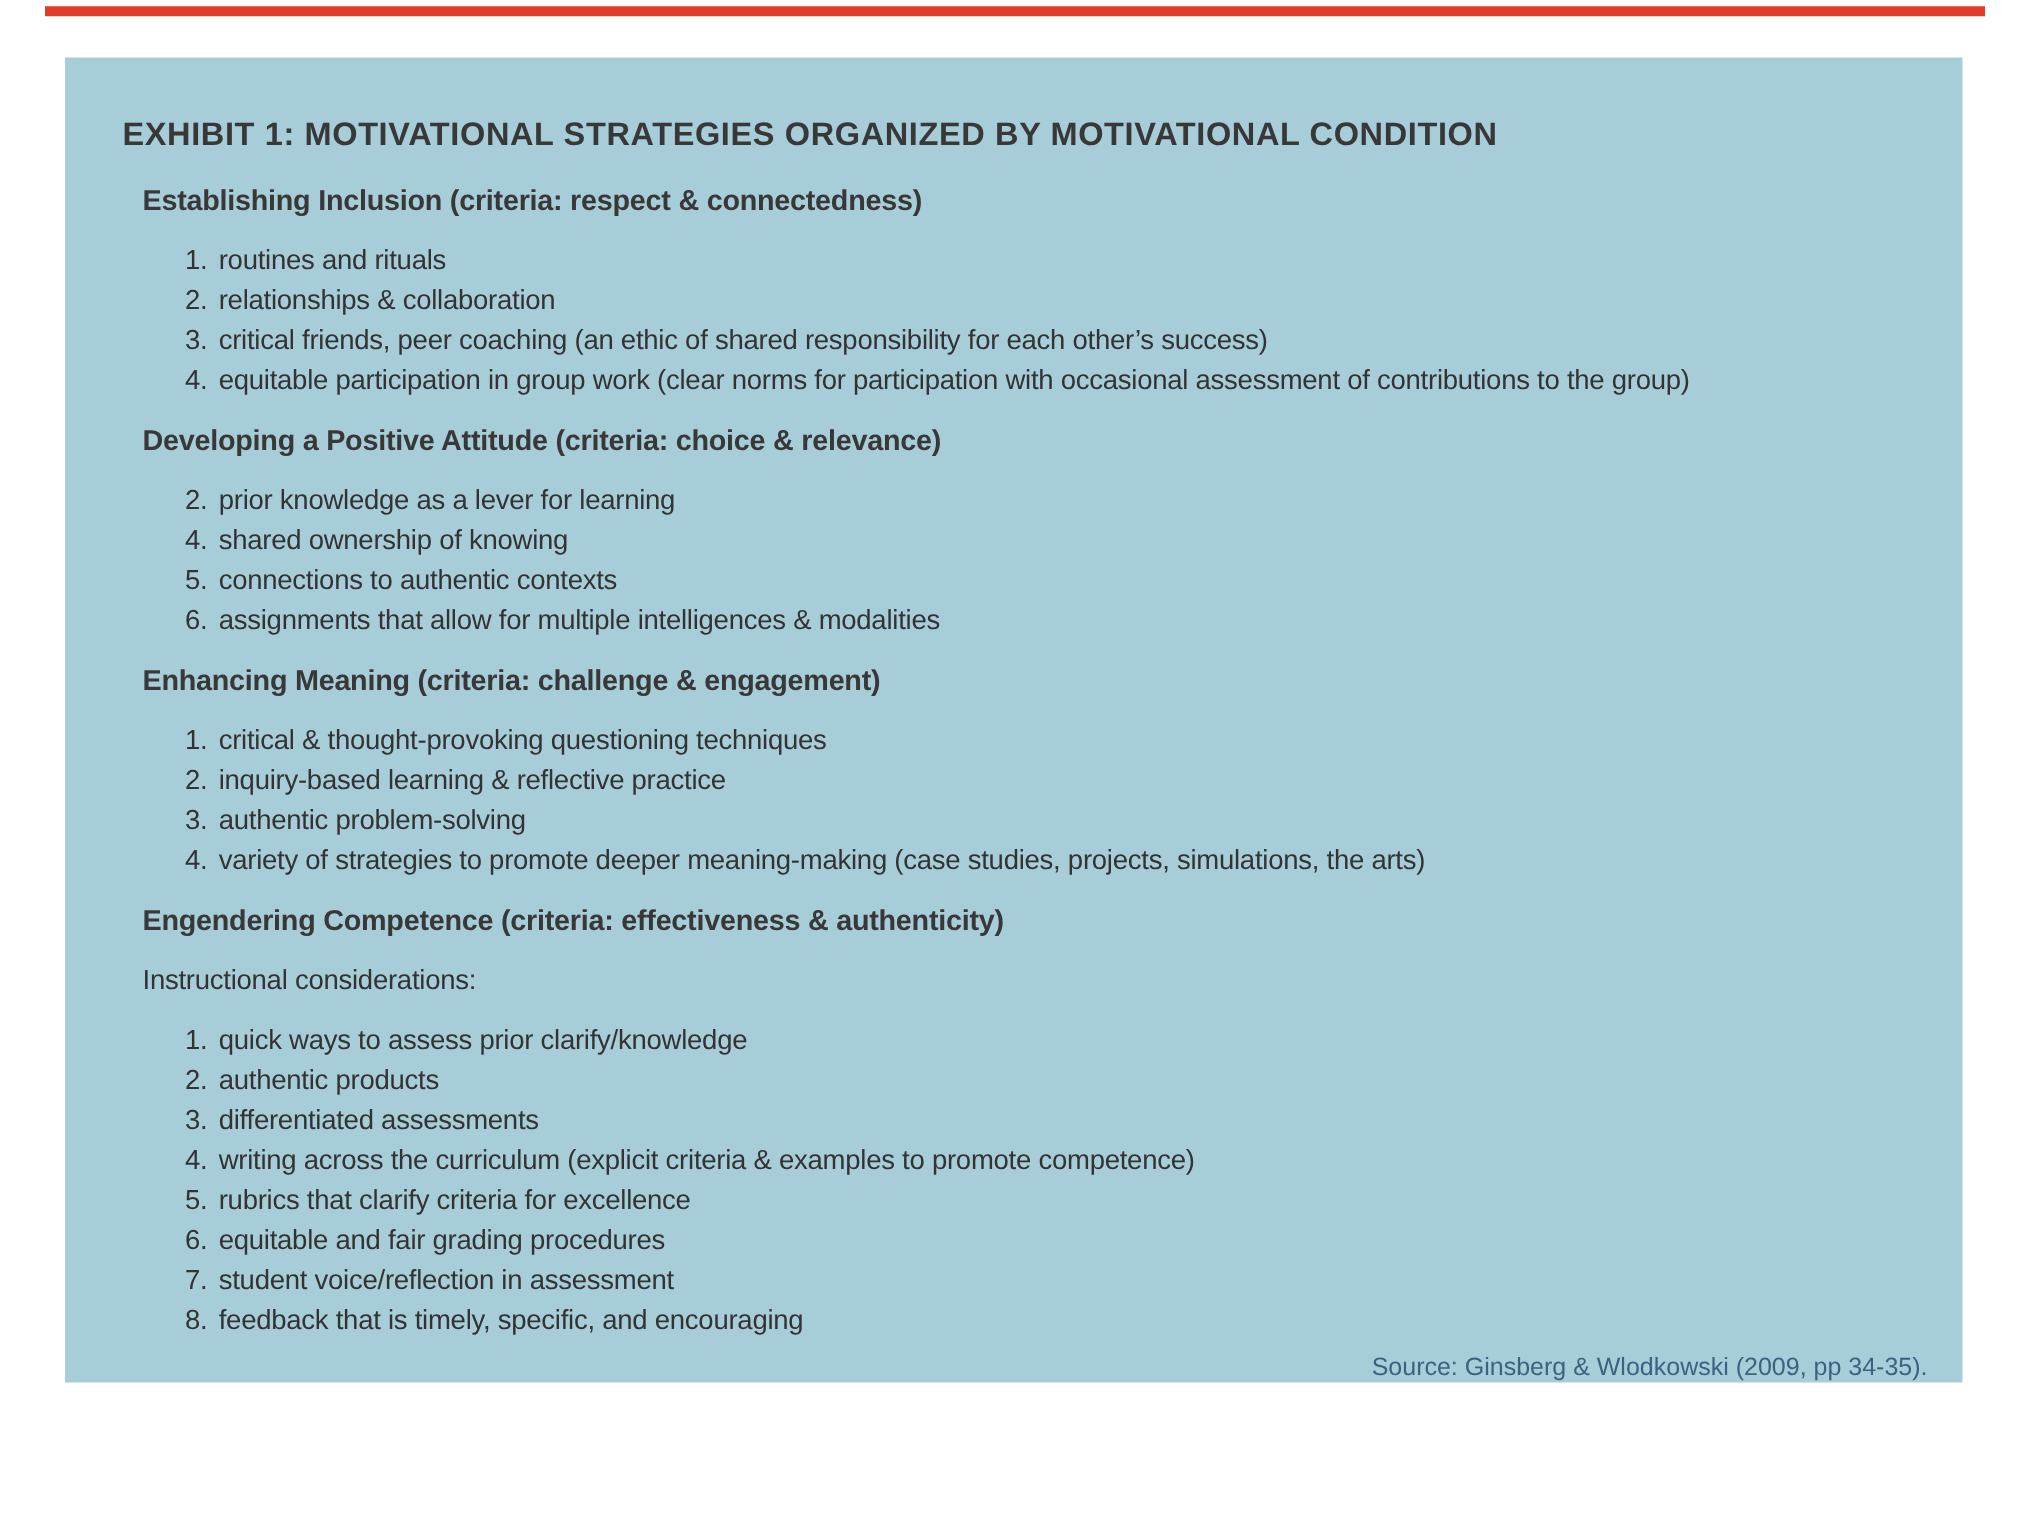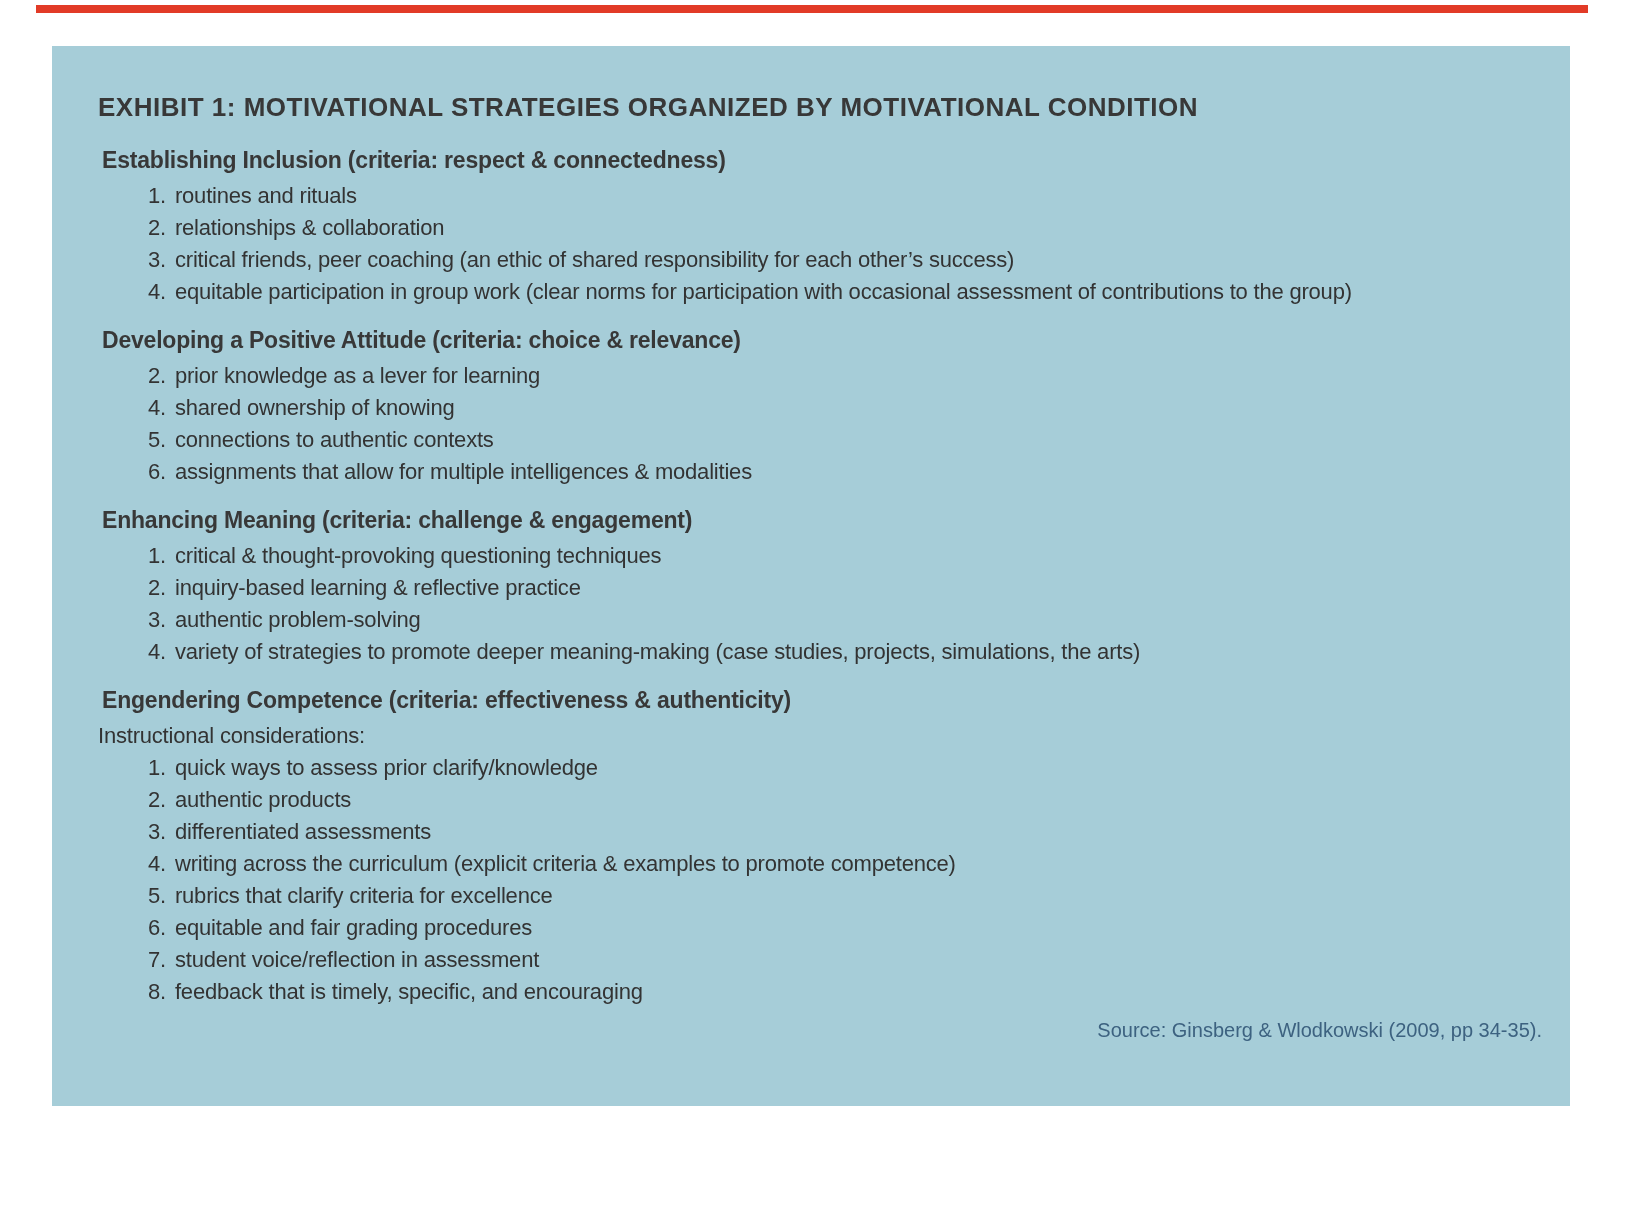--- a/index.html
+++ b/index.html
@@ -38,30 +38,30 @@
     font-size: 26px;
     line-height: 34px;
     font-weight: bold;
     letter-spacing: 0.5px;
     color: var(--title-text, #3a3a3a);
   }
 
   .sec { margin-top: 16px; }
 
   .sec-h {
-    margin: 4px;
+    margin: 16px;
     font-size: 23px;
     line-height: 32px;
     font-weight: bold;
     letter-spacing: -0.2px;
     color: var(--title-text, #2e2e2e);
   }
 
   .intro {
-    margin: 0;
+    margin: 16px;
     font-size: 22px;
     line-height: 32px;
     letter-spacing: -0.2px;
     color: var(--body-text, #333333);
   }
 
   .li {
     font-size: 22px;
     line-height: 32px;
     letter-spacing: -0.2px;

